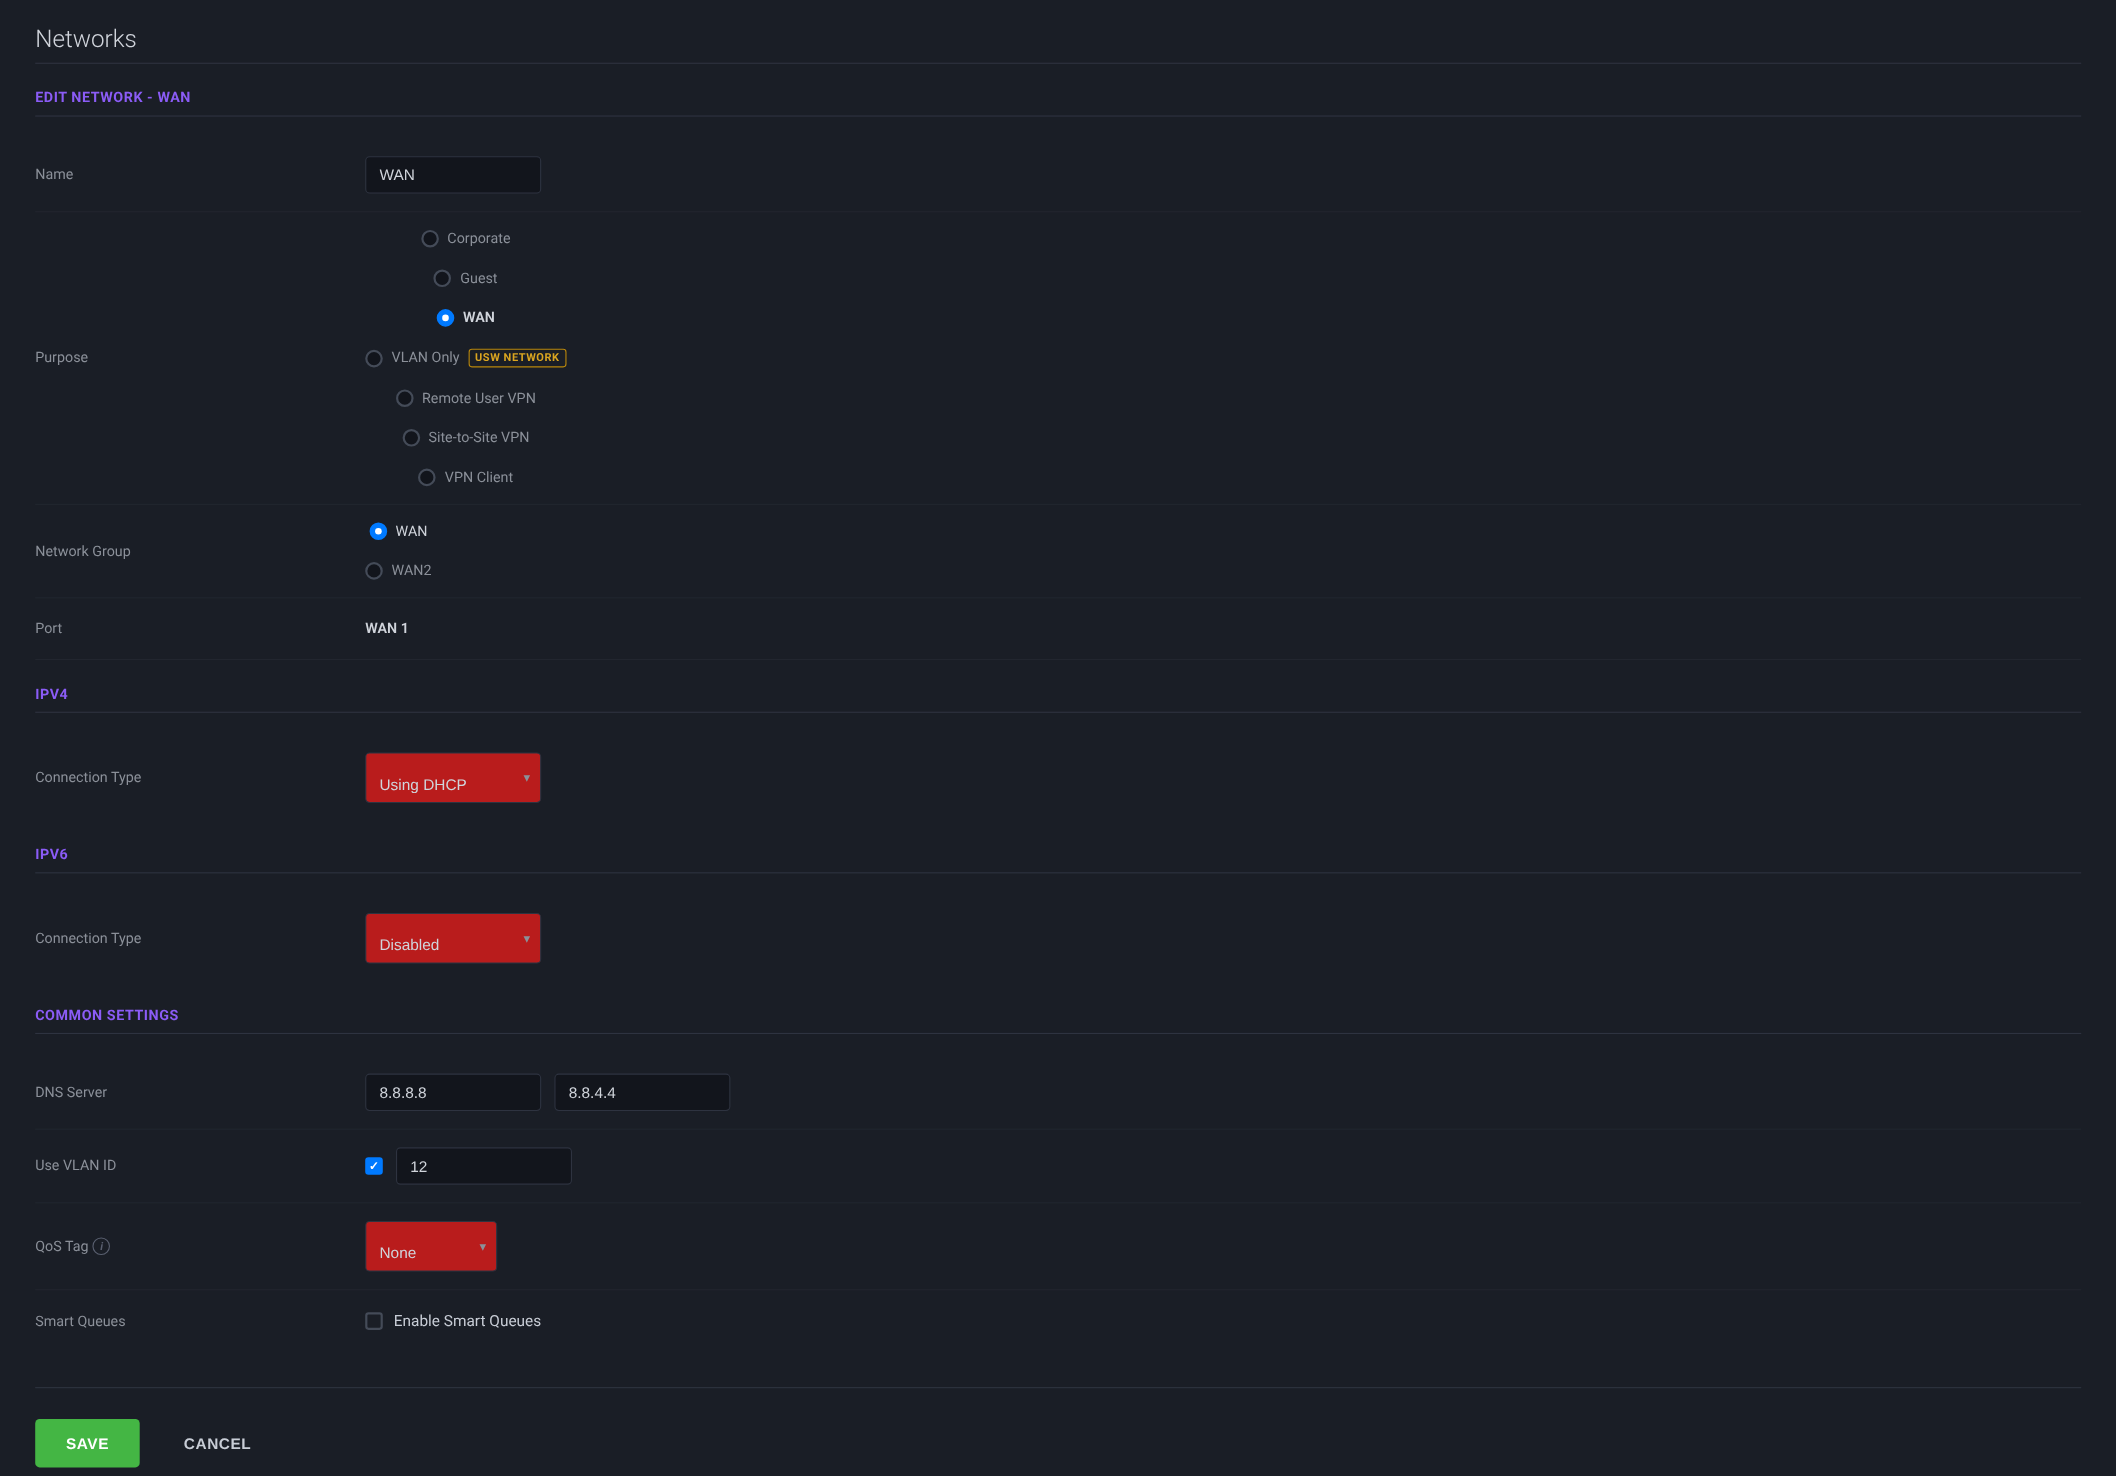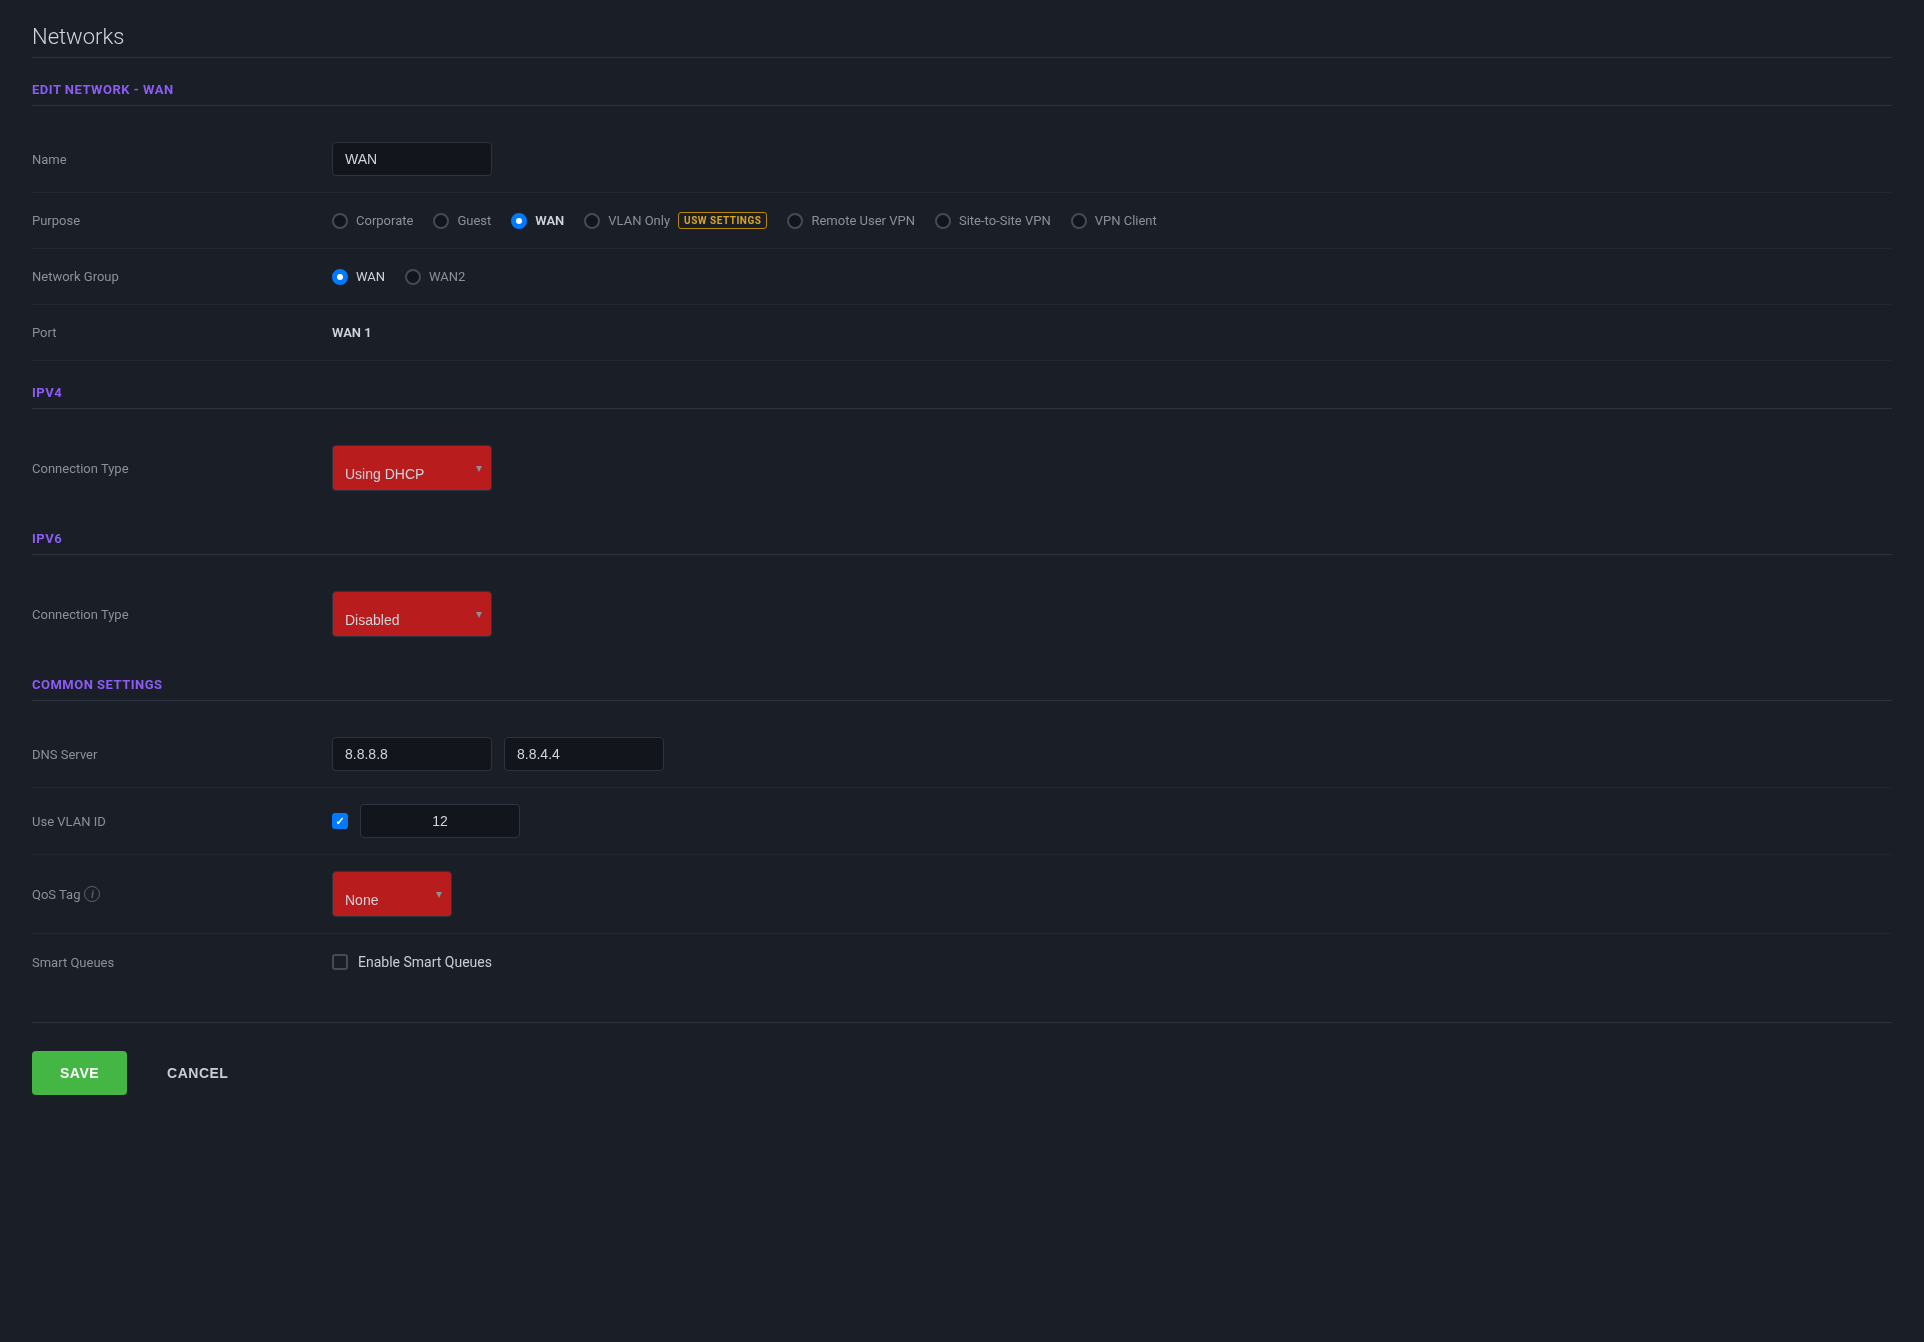--- a/index.html
+++ b/index.html
@@ -69,21 +69,20 @@
       width: 160px;
     }
     .name-input {
       width: 160px;
     }
     .dns-input {
       width: 180px;
     }
     .vlan-input {
       width: 70px;
-      text-align: center;
     }
     select {
       background-color: #b91c1c;
       border: 1px solid #2e3340;
       border-radius: 4px;
       color: #d0d4db;
       padding: 20px 32px 8px 12px;
       font-size: 14px;
       outline: none;
       appearance: none;
@@ -107,20 +106,21 @@
     }
     .select-wrapper select {
       padding-right: 30px;
     }
     
     .radio-group {
       display: flex;
       align-items: center;
       gap: 20px;
       flex-wrap: wrap;
+      flex-direction: column;
     }
     .radio-option {
       display: flex;
       align-items: center;
       gap: 8px;
       cursor: pointer;
       color: #8b9099;
       font-size: 13px;
     }
     .radio-circle {
@@ -275,21 +275,21 @@
           <div class="radio-circle"></div>
           <span>Guest</span>
         </label>
         <label class="radio-option">
           <div class="radio-circle selected"></div>
           <span style="color:#d0d4db; font-weight:600;">WAN</span>
         </label>
         <label class="radio-option">
           <div class="radio-circle"></div>
           <span>VLAN Only</span>
-          <span class="usw-badge">USW SETTINGS</span>
+          <span class="usw-badge">USW NETWORK</span>
         </label>
         <label class="radio-option">
           <div class="radio-circle"></div>
           <span>Remote User VPN</span>
         </label>
         <label class="radio-option">
           <div class="radio-circle"></div>
           <span>Site-to-Site VPN</span>
         </label>
         <label class="radio-option">

